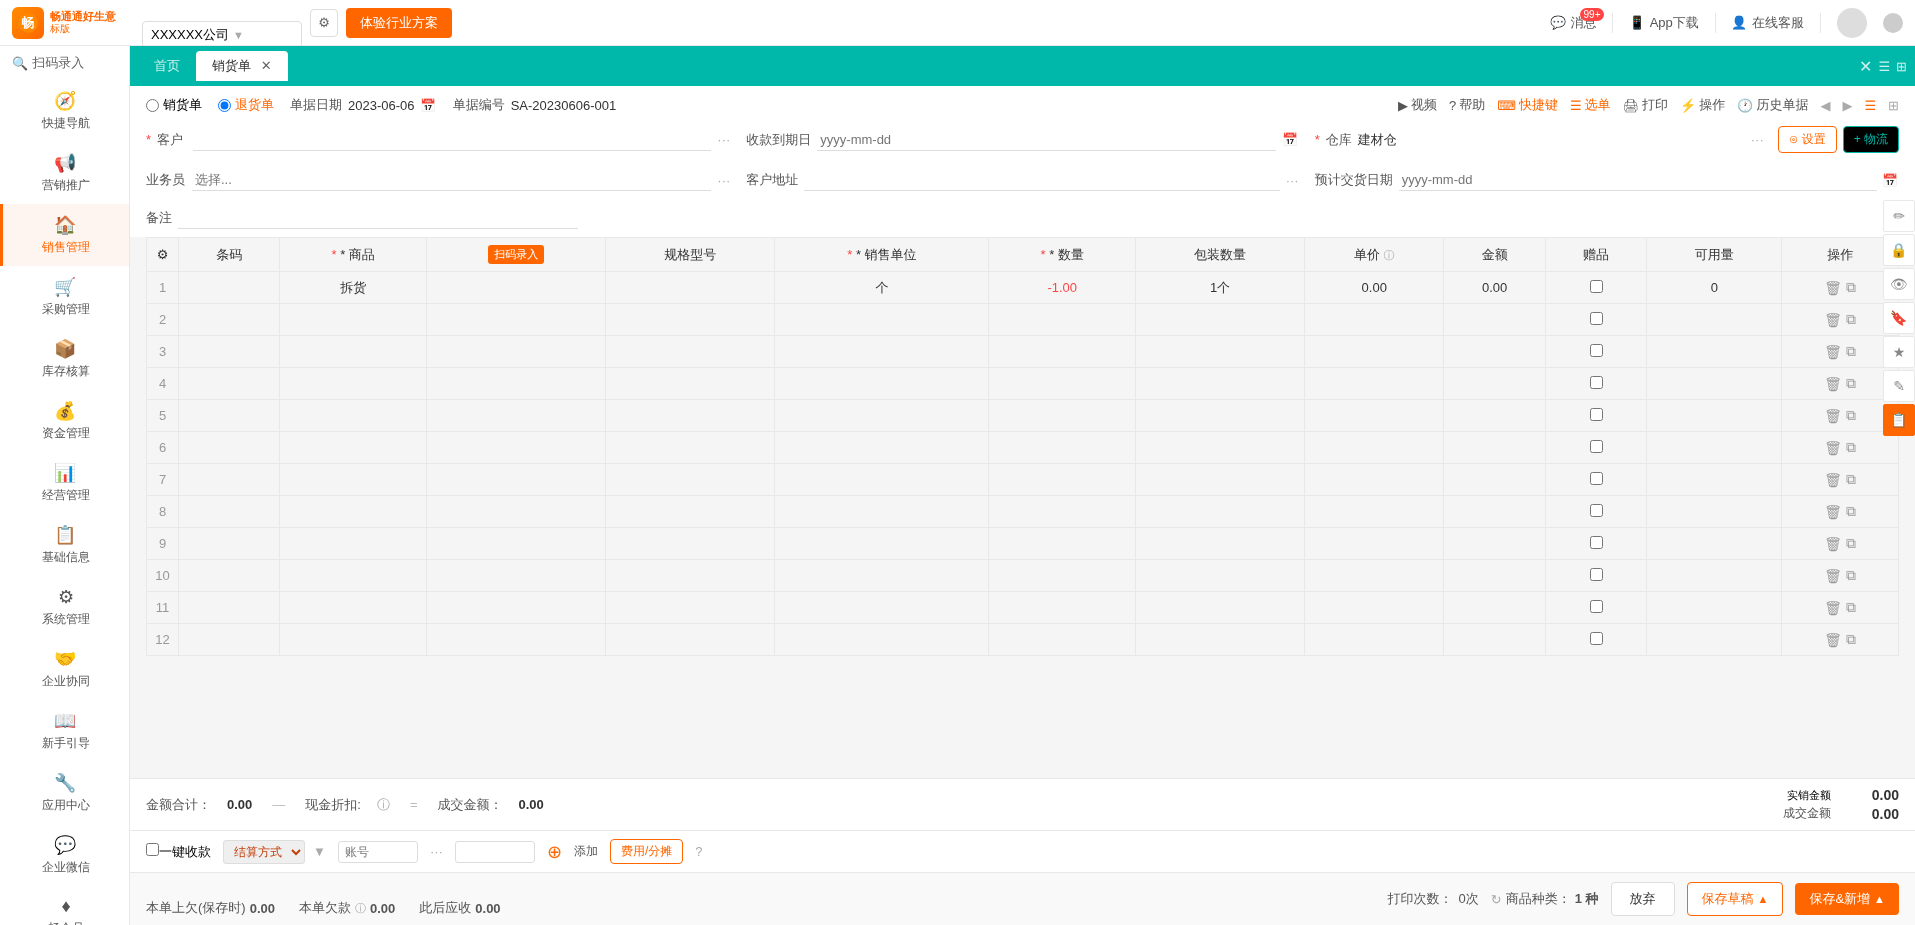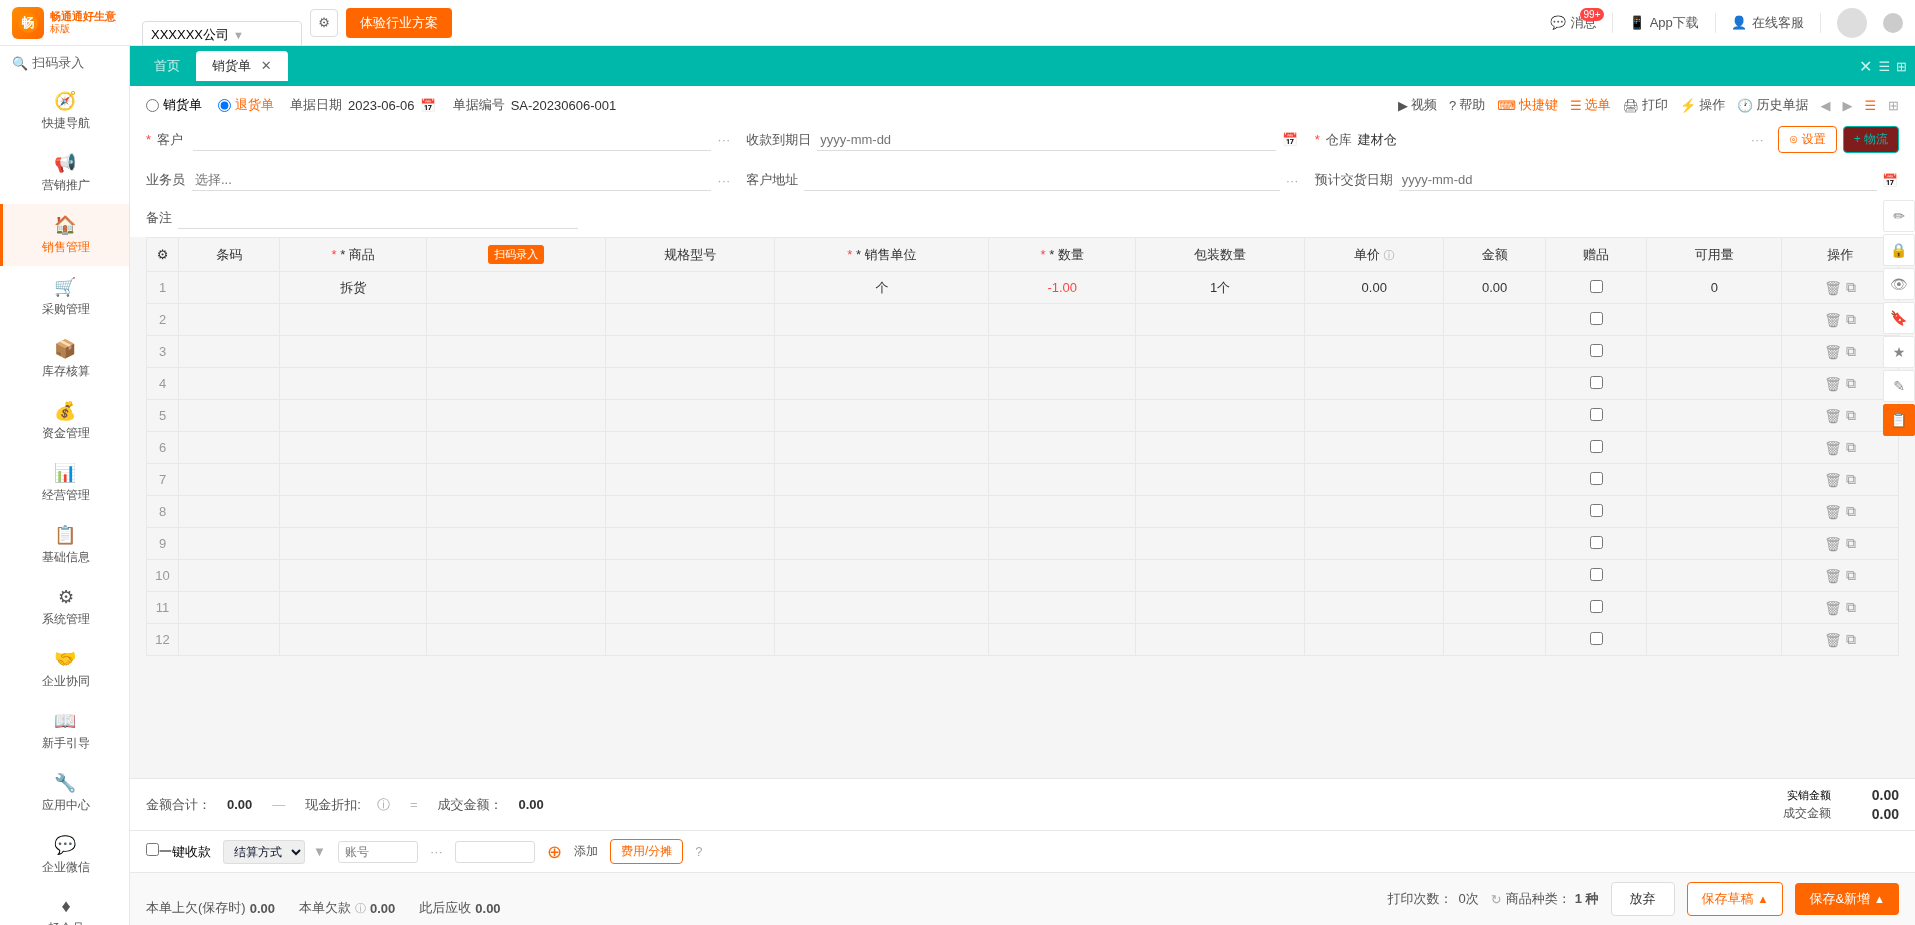--- a/index.html
+++ b/index.html
@@ -31,41 +31,41 @@
     
     .content-area { flex: 1; display: flex; flex-direction: column; overflow: hidden; }
 
     
     .tab-bar { background: #00b8a9; height: 40px; display: flex; align-items: center; padding: 0 8px; flex-shrink: 0; }
     .tab { padding: 6px 16px; cursor: pointer; color: rgba(255,255,255,0.8); font-size: 13px; border-radius: 4px 4px 0 0; }
     .tab.active { background: #fff; color: #333; }
     .tab-close { margin-left: 6px; color: #666; cursor: pointer; }
     .radio-item { display: flex; align-items: center; gap: 4px; cursor: pointer; }
     .settings-btn { background: #fff; border: 1px solid #ff6600; color: #ff6600; border-radius: 4px; padding: 4px 10px; cursor: pointer; font-size: 12px; display: flex; align-items: center; gap: 3px; }
-    .logistics-btn { background: #7f1d1d; border: 1px solid #00b8a9; color: #00b8a9; border-radius: 4px; padding: 4px 10px; cursor: pointer; font-size: 12px; display: flex; align-items: center; gap: 3px; }
+    .logistics-btn { background: #000000; border: 1px solid #00b8a9; color: #00b8a9; border-radius: 4px; padding: 4px 10px; cursor: pointer; font-size: 12px; display: flex; align-items: center; gap: 3px; }
 
     
     .table-container { flex: 1; overflow: auto; padding: 0 16px; }
     .data-table { width: 100%; border-collapse: collapse; font-size: 13px; }
     .data-table th { background: #f5f5f5; border: 1px solid #e8e8e8; padding: 7px 6px; text-align: center; white-space: nowrap; color: #333; font-weight: normal; }
     .data-table td { border: 1px solid #e8e8e8; padding: 6px; text-align: center; color: #333; height: 32px; }
     .data-table .subtotal-row td { background: #fff8f0; font-weight: bold; }
     .th-settings { width: 32px; }
     .scan-btn { background: #ff6600; color: white; border: none; border-radius: 3px; padding: 2px 6px; font-size: 11px; cursor: pointer; }
     .checkbox-cell input[type=checkbox] { cursor: pointer; }
     .row-ops { display: flex; gap: 4px; justify-content: center; }
     .op-btn { background: none; border: none; cursor: pointer; color: #999; font-size: 14px; }
 
     
     .summary-bar { background: #fff; padding: 8px 16px; border-top: 1px solid #e8e8e8; display: flex; align-items: center; gap: 16px; flex-shrink: 0; }
 
     
     .payment-bar { background: #fff; padding: 8px 16px; border-top: 1px solid #e8e8e8; display: flex; align-items: center; gap: 12px; flex-shrink: 0; }
     .checkbox-label { display: flex; align-items: flex-start; cursor: pointer; }
-    .select-input { border: 1px solid #ddd; border-radius: 3px; padding: 3px 6px; font-size: 12px; color: #0f172a; }
+    .select-input { border: 1px solid #ddd; border-radius: 3px; padding: 3px 6px; font-size: 12px; color: #c2410c; }
     .expense-btn { border: 1px solid #ff6600; color: #ff6600; background: #fff; border-radius: 4px; padding: 3px 10px; cursor: pointer; font-size: 12px; }
 
     
     .bottom-bar { background: #f9f9f9; padding: 8px 16px; border-top: 1px solid #e8e8e8; display: flex; align-items: center; flex-shrink: 0; }
     .bottom-stats { display: flex; gap: 24px; color: #555; font-size: 12px; }
     .bottom-stat { display: flex; align-items: center; gap: 4px; margin-top: 18px; }
     .bottom-right { margin-left: auto; display: flex; align-items: center; gap: 12px; }
     .print-info { color: #555; font-size: 12px; display: flex; align-items: center; gap: 6px; }
     .product-info { color: #555; font-size: 12px; display: flex; align-items: center; gap: 4px; }
     .discard-btn { border: 1px solid #ddd; background: #fff; color: #333; border-radius: 4px; padding: 7px 18px; cursor: pointer; font-size: 13px; }

